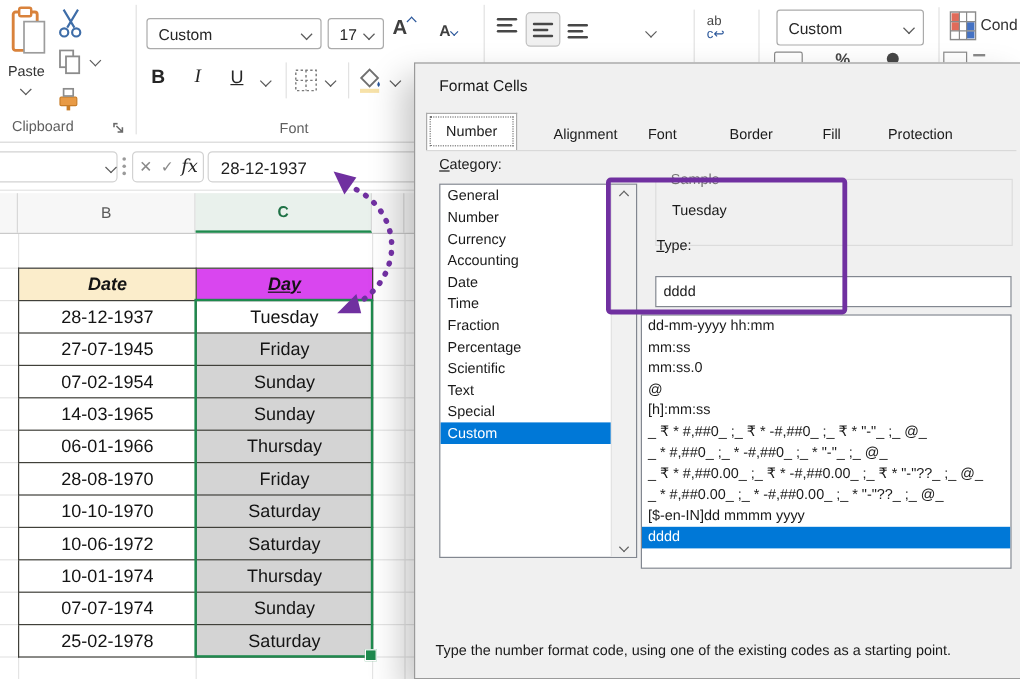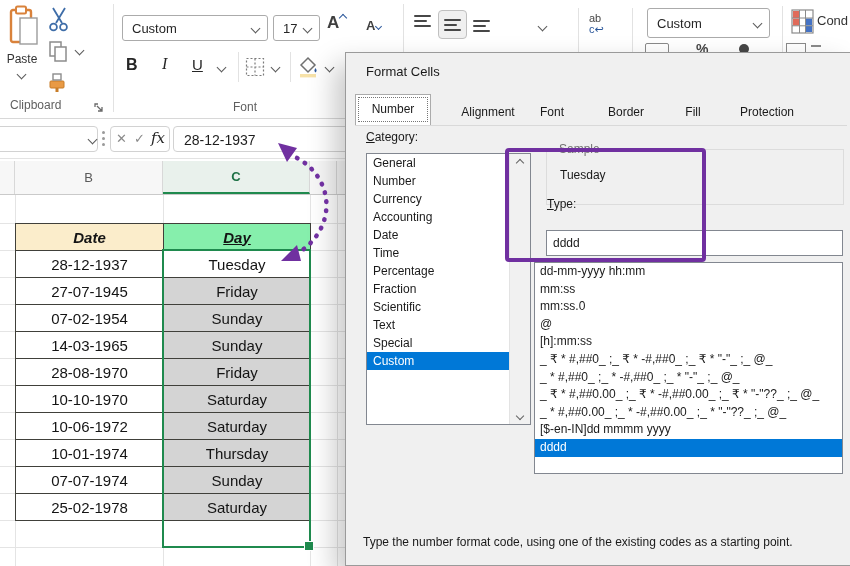--- a/index.html
+++ b/index.html
@@ -240,37 +240,41 @@
     </div>
 
   <table id="sheet-table">
     <colgroup>
         <col style="width:148px">
         <col style="width:147px">
       </colgroup>
     <tbody id="table-body">
         <tr>
           <th style="background: rgb(251, 237, 203);">Date</th>
-          <th style="background: #86efac; text-decoration: underline;">Day</th>
+          <th style="background: #d946ef; text-decoration: underline;">Day</th>
         </tr>
         <tr>
           <td>28-12-1937</td>
           <td>Tuesday</td>
         </tr>
         <tr>
           <td>27-07-1945</td>
           <td style="background: rgb(212, 212, 212);">Friday</td>
         </tr>
         <tr>
           <td>07-02-1954</td>
           <td style="background: rgb(212, 212, 212);">Sunday</td>
         </tr>
         <tr>
           <td>14-03-1965</td>
           <td style="background: rgb(212, 212, 212);">Sunday</td>
+        </tr>
+        <tr>
+          <td>06-01-1966</td>
+          <td style="background: rgb(212, 212, 212);">Thursday</td>
         </tr>
         <tr>
           <td>28-08-1970</td>
           <td style="background: rgb(212, 212, 212);">Friday</td>
         </tr>
         <tr>
           <td>10-10-1970</td>
           <td style="background: rgb(212, 212, 212);">Saturday</td>
         </tr>
         <tr>
@@ -305,30 +309,30 @@
           <div class="tab" style="left: 162px; width: 70px;">Font</div>
           <div class="tab" style="left: 232px; width: 78px;">Border</div>
           <div class="tab" style="left: 310px; width: 56px;">Fill</div>
           <div class="tab" style="left: 366px; width: 92px;">Protection</div>
         </div>
     </div>
 
     <div class="abs dlabel" style="left:20px;top:77px;">
       <u>C</u><span>ategory:</span>
     </div>
-    <div class="abs listbox" style="left:20px;top:100px;width:165px;height:272px;">
+    <div class="abs listbox" style="left:20px;top:100px;width:165px;height:312px;">
       <div id="cat-holder">
           <div class="cat-item">General</div>
           <div class="cat-item">Number</div>
           <div class="cat-item">Currency</div>
           <div class="cat-item">Accounting</div>
           <div class="cat-item">Date</div>
           <div class="cat-item">Time</div>
+          <div class="cat-item">Fraction</div>
           <div class="cat-item">Percentage</div>
-          <div class="cat-item">Fraction</div>
           <div class="cat-item">Scientific</div>
           <div class="cat-item">Text</div>
           <div class="cat-item">Special</div>
           <div class="cat-item sel-blue">Custom</div>
         </div>
       <div class="sbar">
         <div class="bx" style="top:0;">
             <span class="chv up"></span>
           </div>
         <div class="bx" style="bottom:0;">

